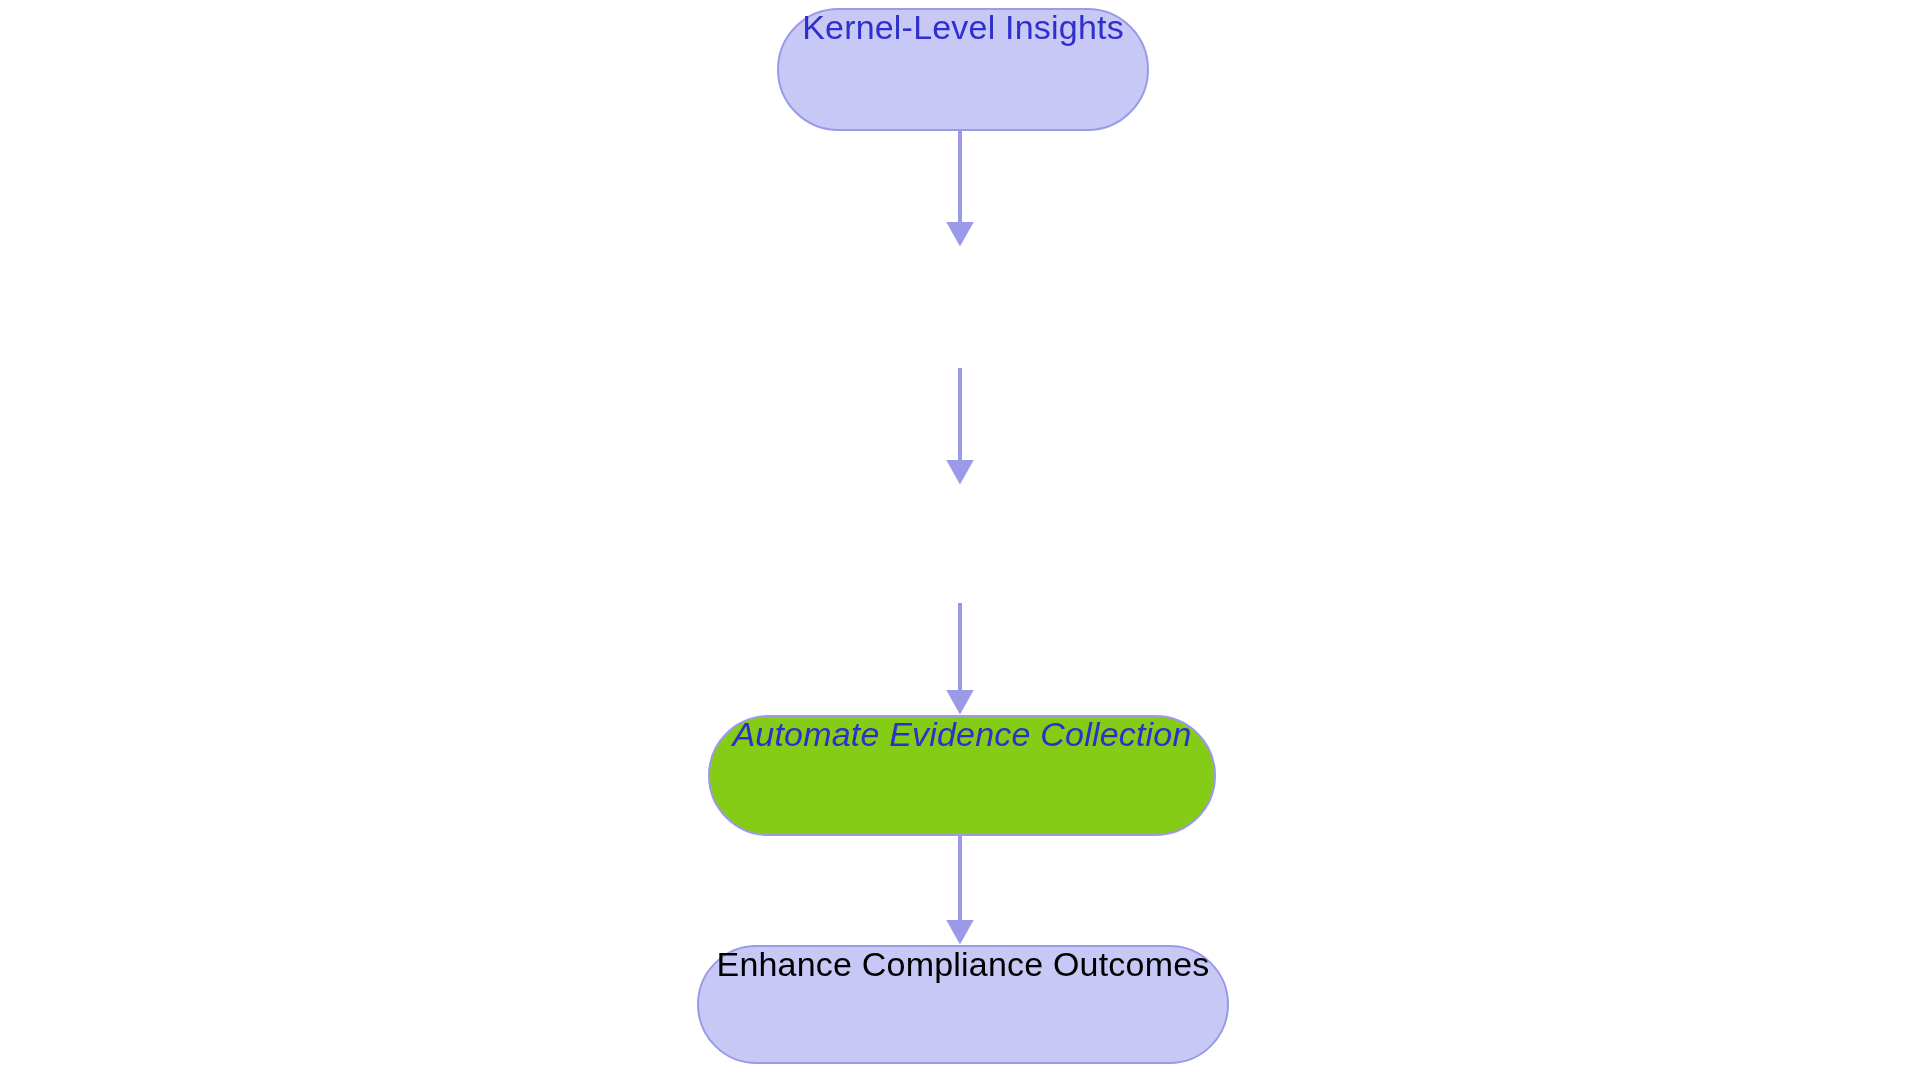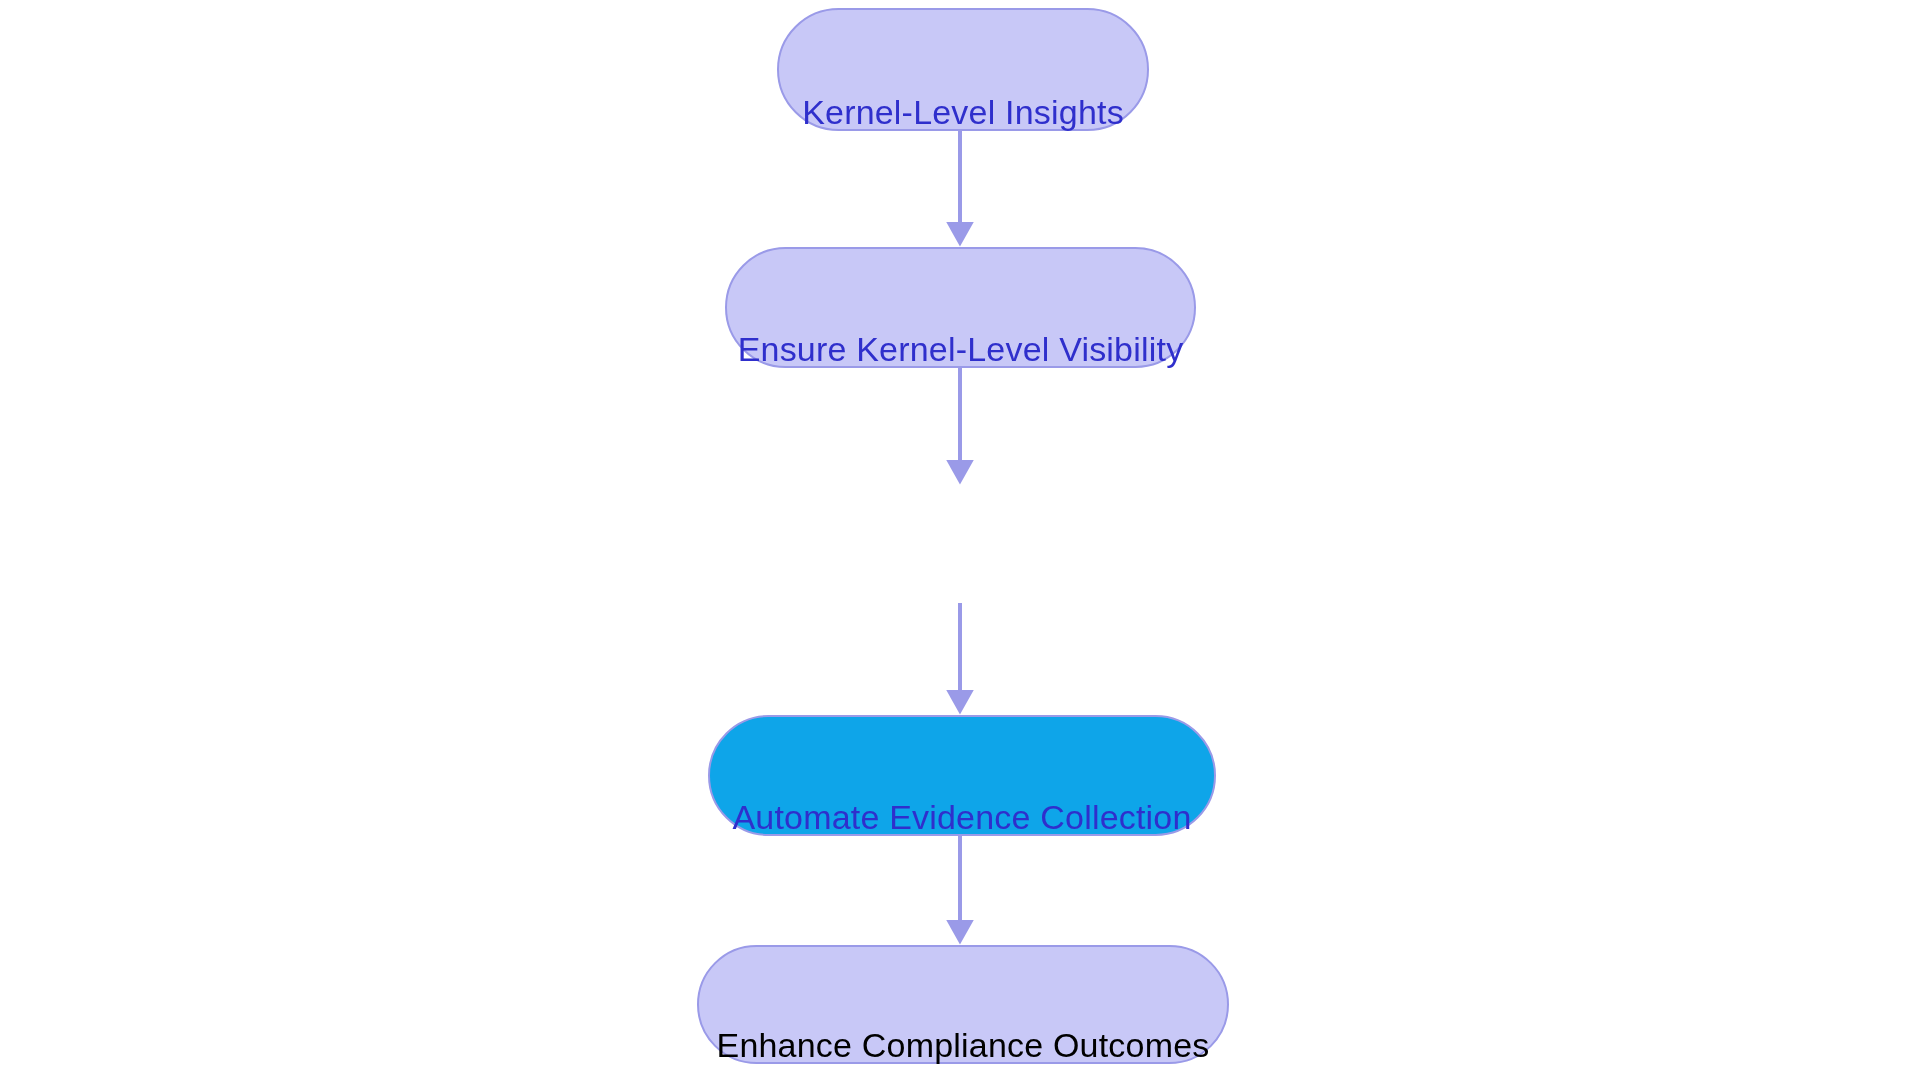--- a/index.html
+++ b/index.html
@@ -18,21 +18,21 @@
     position: relative;
     width: 1920px;
     height: 1083px;
     background: #ffffff;
   }
 
   .node {
     position: absolute;
     box-sizing: border-box;
     display: flex;
-    align-items: flex-end;
+    align-items: flex-start;
     justify-content: center;
     background: #c8c8f7;
     border: 2px solid #9a9ae8;
     border-radius: 999px;
     color: #2f2fcc;
     white-space: nowrap;
     z-index: 2;
   }
 
   .node-label {
@@ -80,26 +80,23 @@
 
     <line x1="960" y1="603" x2="960" y2="692" stroke="#9a9ae8" stroke-width="4" marker-end="url(#arrowhead)"></line>
 
     <line x1="960" y1="836" x2="960" y2="922" stroke="#9a9ae8" stroke-width="4" marker-end="url(#arrowhead)"></line>
   </svg>
 
   <div class="node" id="node-0" style="background: rgb(200, 200, 247); border-color: rgb(154, 154, 232);">
     <span class="node-label" style="color: rgb(47, 47, 204);">Kernel-Level Insights</span>
   </div>
 
-  <div class="node" id="node-1" style="background: rgb(200, 200, 247); border-color: rgb(154, 154, 232);">
-    <span class="node-label" style="color: rgb(47, 47, 204);">Ensure Kernel-Level Visibility</span>
-  </div>
 
 
-  <div class="node" id="node-3" style="background: #0ea5e9; border-color: rgb(154, 154, 232);">
+  <div class="node" id="node-3" style="background: #84cc16; border-color: rgb(154, 154, 232); font-style: italic;">
     <span class="node-label" style="color: rgb(47, 47, 204);">Automate Evidence Collection</span>
   </div>
 
   <div class="node" id="node-4" style="background: rgb(200, 200, 247); border-color: rgb(154, 154, 232);">
     <span class="node-label" style="color: #000000;">Enhance Compliance Outcomes</span>
   </div>
 
 </div>
 
 </body></html>

